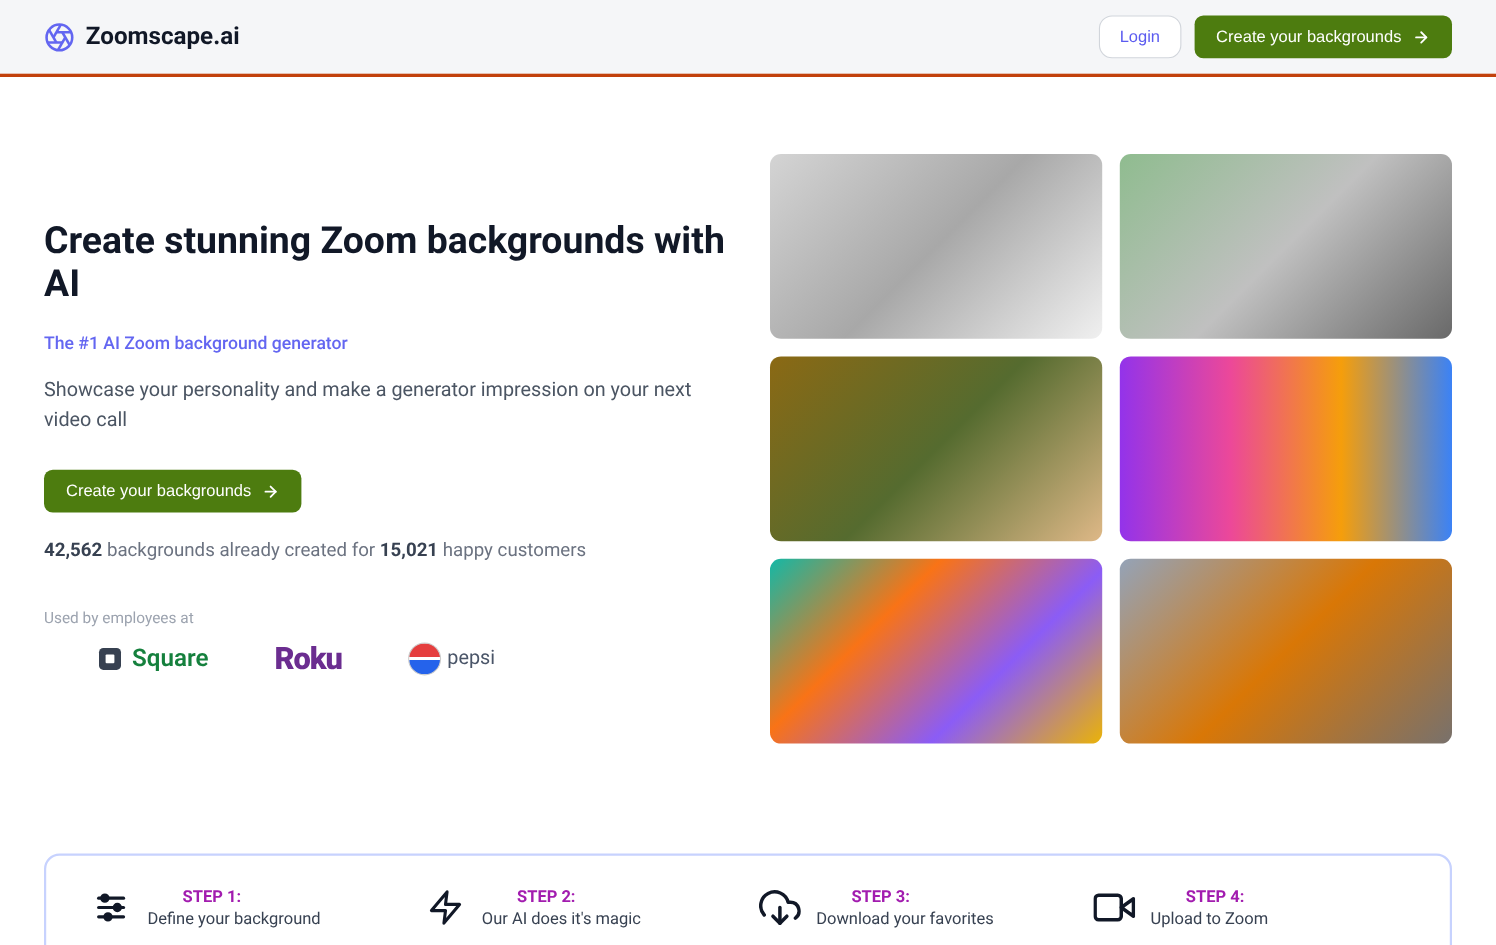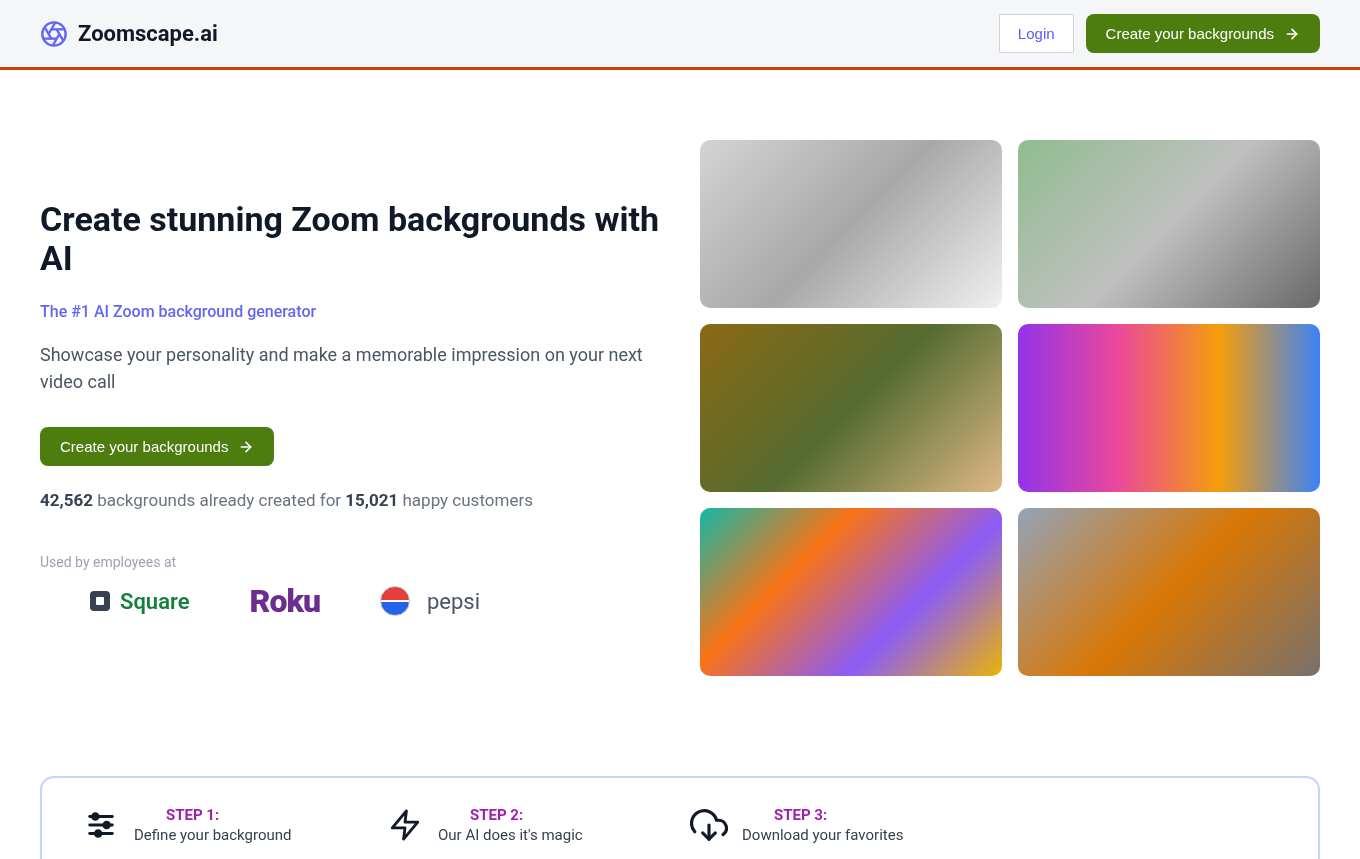--- a/index.html
+++ b/index.html
@@ -36,21 +36,21 @@
     .header-actions {
       display: flex;
       gap: 12px;
       align-items: center;
     }
     .btn-login {
       background: white;
       border: 1px solid #d1d5db;
       color: #5b5bf0;
       padding: 10px 18px;
-      border-radius: 1px;
+      border-radius: 12px;
       font-size: 15px;
       font-weight: 500;
       cursor: pointer;
     }
     .btn-primary {
       background: #4d7c0f;
       border: none;
       color: white;
       padding: 11px 20px;
       border-radius: 8px;
@@ -121,30 +121,30 @@
     }
     .company-logo {
       display: flex;
       align-items: center;
       gap: 8px;
       font-size: 22px;
       font-weight: 600;
       color: #15803d;
     }
     .roku-logo {
-      font-size: 32px;
+      font-size: 28px;
       font-weight: 900;
       color: #6b2d90;
       letter-spacing: -1px;
     }
     .pepsi-logo {
       display: flex;
       align-items: center;
-      gap: 17px;
-      font-size: 22px;
+      gap: 6px;
+      font-size: 18px;
       color: #4a5568;
     }
     .pepsi-circle {
       width: 30px; height: 30px;
       border-radius: 50%;
       background: linear-gradient(to bottom, #e53e3e 45%, white 45%, white 55%, #2563eb 55%);
       border: 1px solid #ccc;
     }
     .image-grid {
       display: grid;
@@ -231,21 +231,21 @@
       </span>
     </button>
   </div>
 </header>
 
 <main class="main">
   <div class="hero-container">
     <div class="hero-left">
       <h1 class="hero-title">Create stunning Zoom backgrounds with AI</h1>
       <div class="hero-subtitle">The #1 AI Zoom background generator</div>
-      <p class="hero-description">Showcase your personality and make a memorable impression on your next video call</p>
+      <p class="hero-description">Showcase your personality and make a generator impression on your next video call</p>
       <div class="hero-cta">
         <button class="btn-primary">
           <span>Create your backgrounds</span>
           <span class="arrow-icon">
             <svg width="16" height="16" viewBox="0 0 24 24" fill="none" stroke="white" stroke-width="2.5" stroke-linecap="round" stroke-linejoin="round">
                 <line x1="5" y1="12" x2="19" y2="12"></line>
                 <polyline points="12 5 19 12 12 19"></polyline>
               </svg>
           </span>
         </button>
@@ -313,14 +313,26 @@
             <path d="M8 17l4 4 4-4"></path>
             <line x1="12" y1="12" x2="12" y2="21"></line>
             <path d="M20.88 18.09A5 5 0 0 0 18 9h-1.26A8 8 0 1 0 3 16.29"></path>
           </svg>
       </div>
       <div class="step-content">
         <div class="step-label">STEP 3:</div>
         <div class="step-desc">Download your favorites</div>
       </div>
     </div>
+    <div class="step">
+      <div class="step-icon">
+        <svg width="38" height="38" viewBox="0 0 24 24" fill="none" stroke="#111827" stroke-width="2" stroke-linecap="round" stroke-linejoin="round">
+            <polygon points="23 7 16 12 23 17 23 7"></polygon>
+            <rect x="1" y="5" width="15" height="14" rx="2" ry="2"></rect>
+          </svg>
+      </div>
+      <div class="step-content">
+        <div class="step-label">STEP 4:</div>
+        <div class="step-desc">Upload to Zoom</div>
+      </div>
+    </div>
   </div>
 </main>
 
 </body></html>

